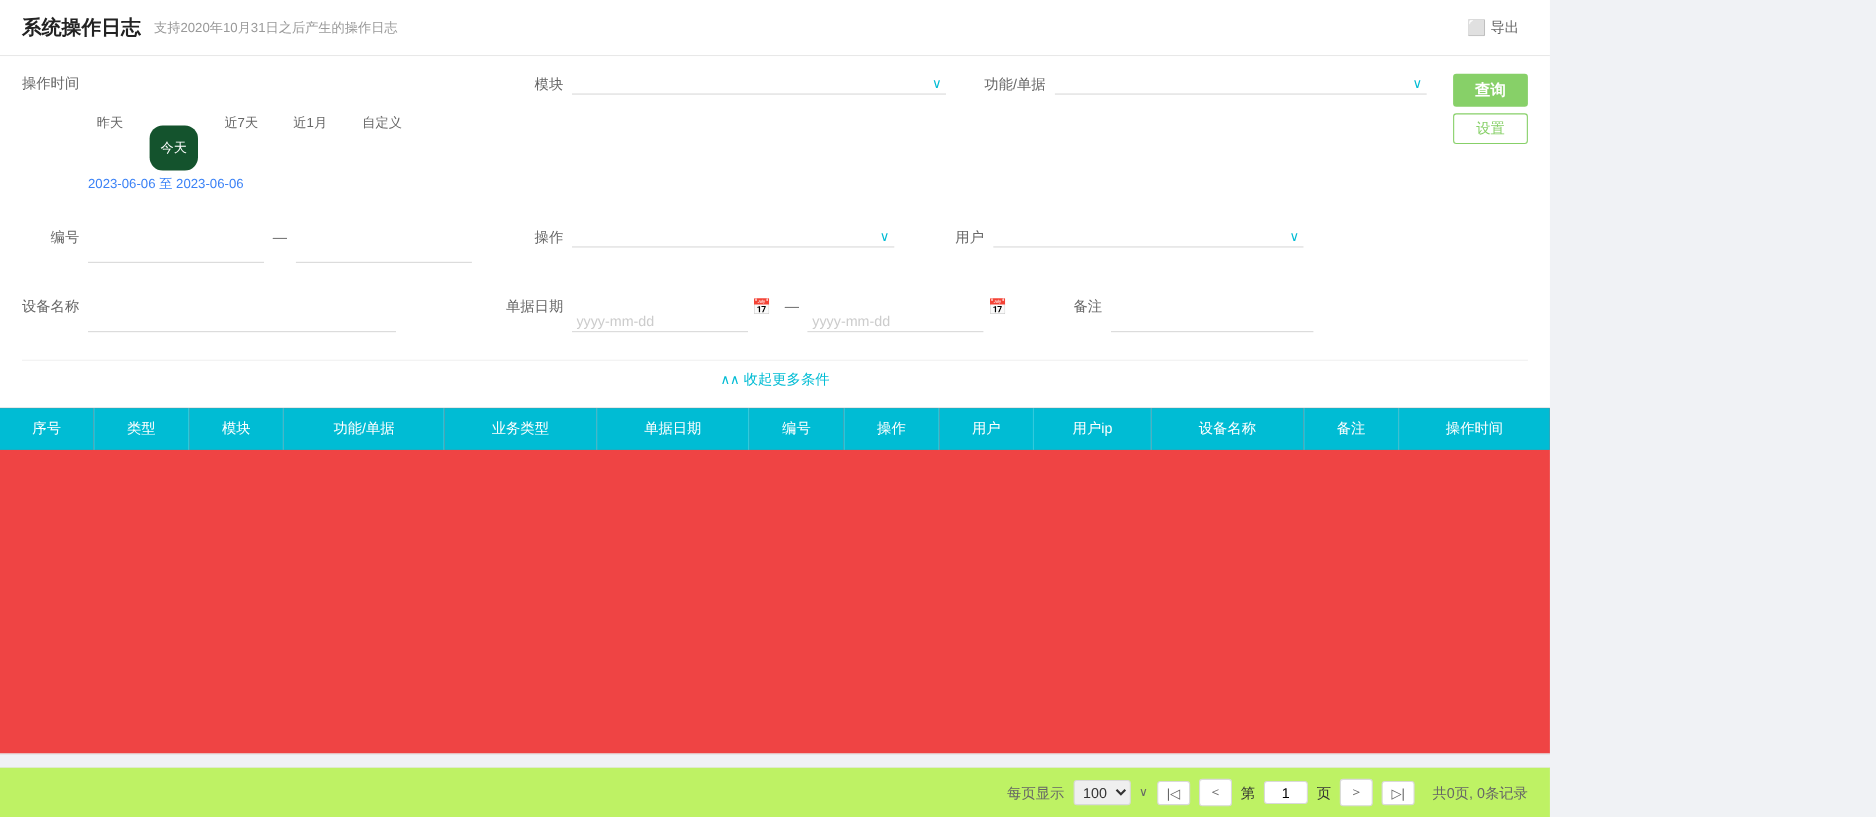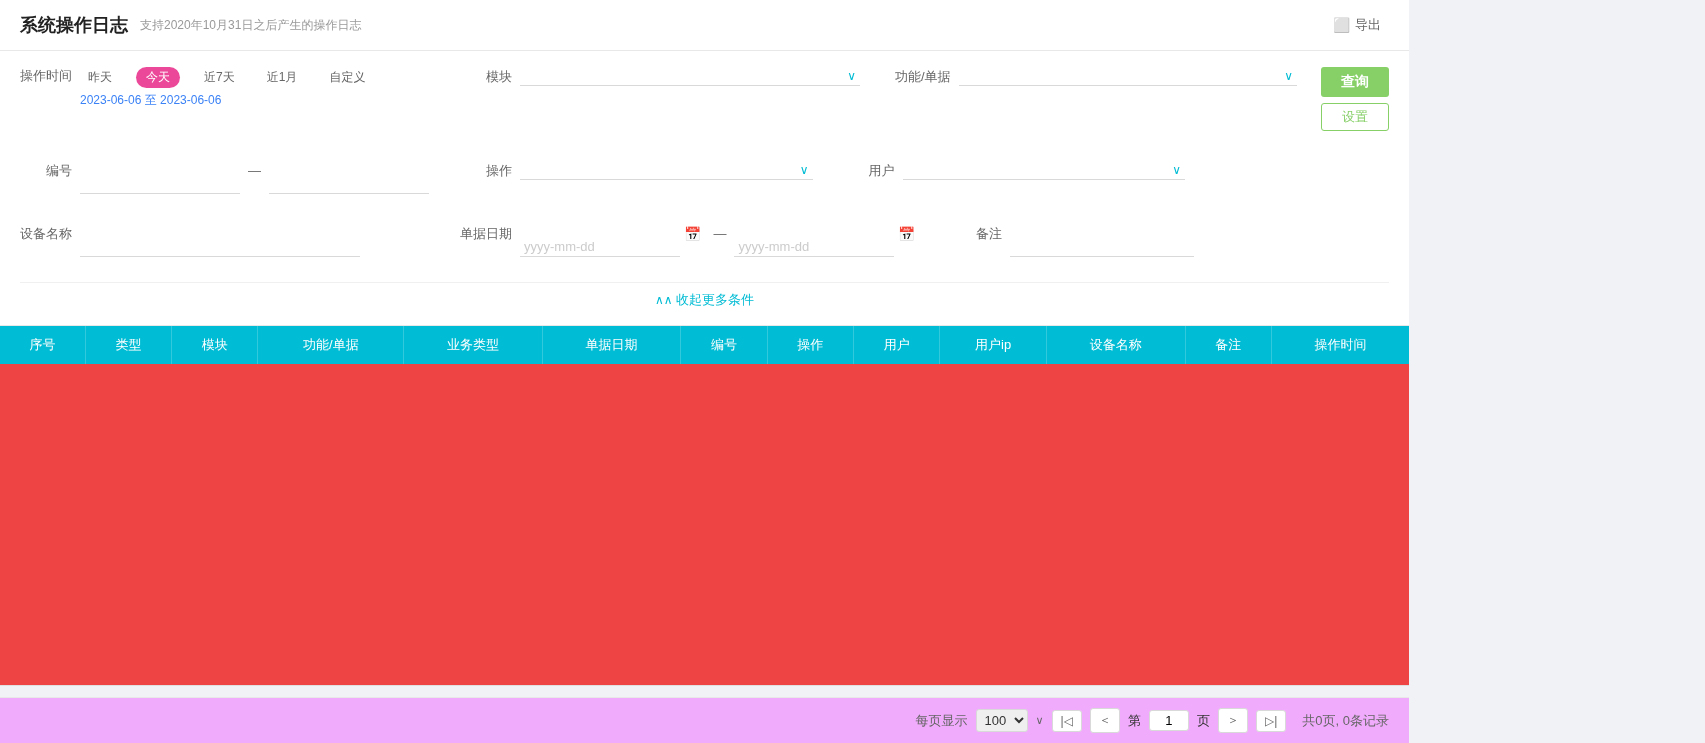--- a/index.html
+++ b/index.html
@@ -15,21 +15,21 @@
     .export-btn { display: flex; align-items: center; gap: 4px; color: #666; font-size: 13px; cursor: pointer; border: none; background: none; padding: 4px 8px; }
 
     
     .filter-area { background: #fff; padding: 16px 20px; border-bottom: 1px solid #e8e8e8; }
 
     .filter-label { color: #666; min-width: 60px; text-align: right; padding-right: 8px; white-space: nowrap; }
 
     
     .time-filter-group { display: flex; align-items: center; gap: 16px; }
     .time-btn { padding: 2px 8px; font-size: 12px; border: none; background: none; cursor: pointer; color: #666; border-radius: 3px; }
-    .time-btn.active { background: #ec4899; color: #fff; border-radius: 12px; padding: 2px 10px; }
+    .time-btn.active { background: #14532d; color: #fff; border-radius: 12px; padding: 12px 10px; margin-top: 47px; }
 
     
     .select-wrapper { display: flex; align-items: center; border-bottom: 1px solid #d9d9d9; min-width: 200px; padding: 2px 4px; cursor: pointer; }
     .select-wrapper .select-value { flex: 1; color: #999; font-size: 13px; padding: 2px 0; }
     .select-arrow { color: #00bcd4; font-size: 12px; margin-left: 4px; }
 
     
     .input-field { border: none; border-bottom: 1px solid #d9d9d9; outline: none; font-size: 13px; padding: 2px 4px; min-width: 160px; color: #333; background: transparent; margin-top: 27px; }
     .input-field::placeholder { color: #ccc; }
 
@@ -42,21 +42,21 @@
     .collapse-btn { color: #00bcd4; font-size: 13px; cursor: pointer; border: none; background: none; }
 
     
     .table-container { background: #ef4444; flex: 1; overflow: auto; }
     .data-table { width: 100%; border-collapse: collapse; }
     .data-table thead tr { background: #00bcd4; }
     .data-table thead th { color: #fff; font-size: 13px; padding: 10px 8px; text-align: center; font-weight: normal; white-space: nowrap; border-right: 1px solid rgba(255,255,255,0.2); }
     .data-table thead th:last-child { border-right: none; }
 
     
-    .pagination-area { background: #f0abfc; border-top: 1px solid #e8e8e8; padding: 10px 20px; display: flex; align-items: center; justify-content: flex-end; gap: 8px; font-size: 13px; color: #333; }
+    .pagination-area { background: #bef264; border-top: 1px solid #e8e8e8; padding: 10px 20px; display: flex; align-items: center; justify-content: flex-end; gap: 8px; font-size: 13px; color: #333; }
     .pagination-label { color: #666; }
     .page-size-select { border: 1px solid #d9d9d9; border-radius: 3px; padding: 2px 4px; font-size: 13px; color: #333; }
     .page-nav-btn { border: 1px solid #d9d9d9; background: #fff; padding: 3px 8px; cursor: pointer; border-radius: 3px; color: #666; font-size: 12px; }
     .page-nav-btn:disabled { color: #ccc; cursor: not-allowed; }
     .page-input { border: 1px solid #d9d9d9; border-radius: 3px; width: 40px; text-align: center; padding: 2px 4px; font-size: 13px; }
     .pagination-total { color: #666; margin-left: 8px; }
   </style>
 </head>
 <body>
 

